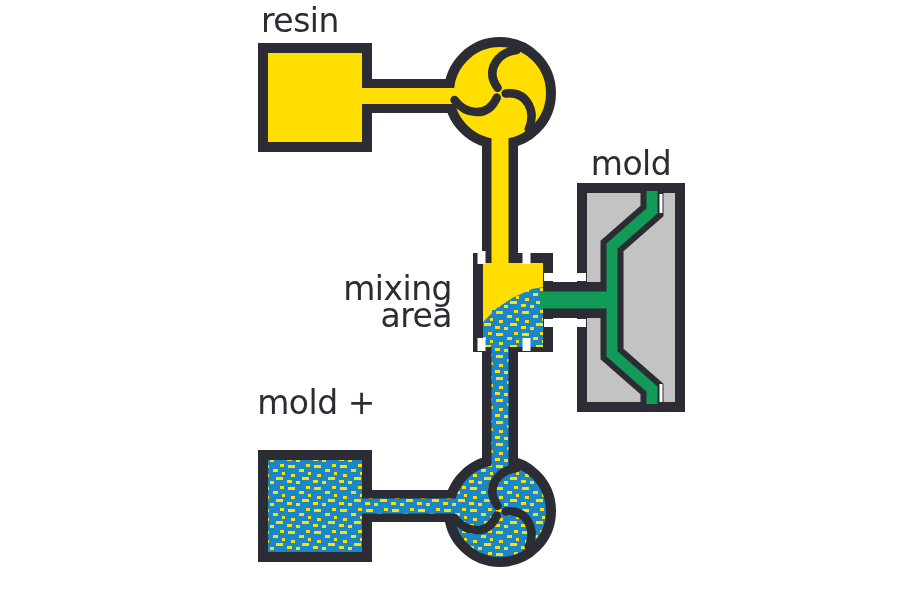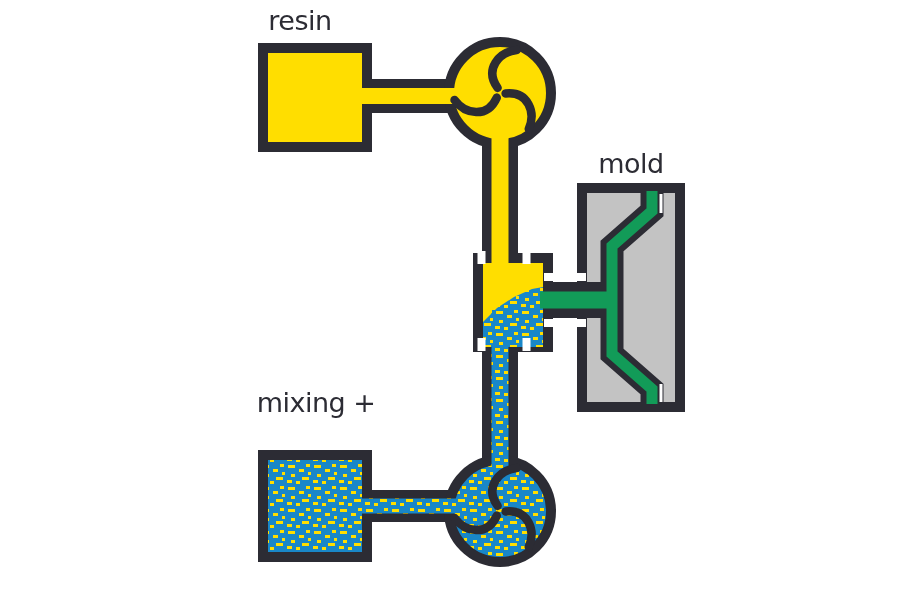--- a/index.html
+++ b/index.html
@@ -4,21 +4,21 @@
 <style>
   html,body { margin:0; padding:0; background:#fff; }
   .canvas {
     position:relative; width:900px; height:600px; overflow:hidden;
     background:var(--background_white,#fff);
     font-family:"DejaVu Sans", sans-serif;
   }
   .canvas svg { position:absolute; left:0; top:0; }
   .label {
     position:absolute; color:var(--outline_dark,#2c2c34);
-    font-size:27px; line-height:27px; letter-spacing:-0.5px;
+    font-size:33px; line-height:27px; letter-spacing:-0.5px;
     white-space:nowrap;
   }
   .label .line { display:block; }
   .ta-c { text-align:center; }
   .ta-r { text-align:right; }
 
   .fill-yellow   { fill:var(--resin_yellow,#FFDE00); }
   .fill-blue     { fill:var(--glass_resin_blue,#1987C8); }
   .fill-gray     { fill:var(--mold_gray,#C3C3C3); }
   .fill-white    { fill:var(--background_white,#FFFFFF); }
@@ -120,18 +120,22 @@
   </svg>
 
   <div class="label ta-c" style="left:235px; top:7px; width:130px;">
     <span class="line">resin</span>
   </div>
 
   <div class="label ta-c" style="left:566px; top:150px; width:130px;text-align:center;">
     <span class="line">mold</span>
   </div>
 
+  <div class="label ta-r" style="left:320px; top:275px; width:132px;">
+    <span class="line">mixing</span>
+    <span class="line">area</span>
+  </div>
 
   <div class="label ta-c" style="left:211px; top:389px; width:210px;">
-    <span class="line">mixing +</span>
+    <span class="line">mold +</span>
   </div>
 
 </div>
 
 </body></html>

